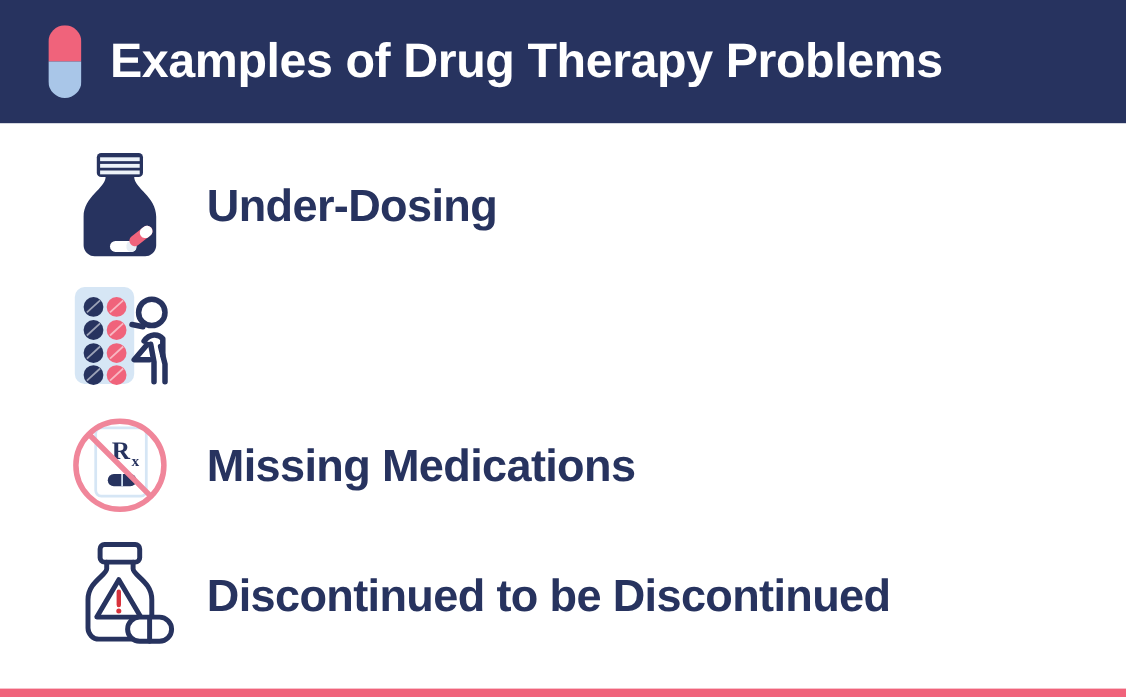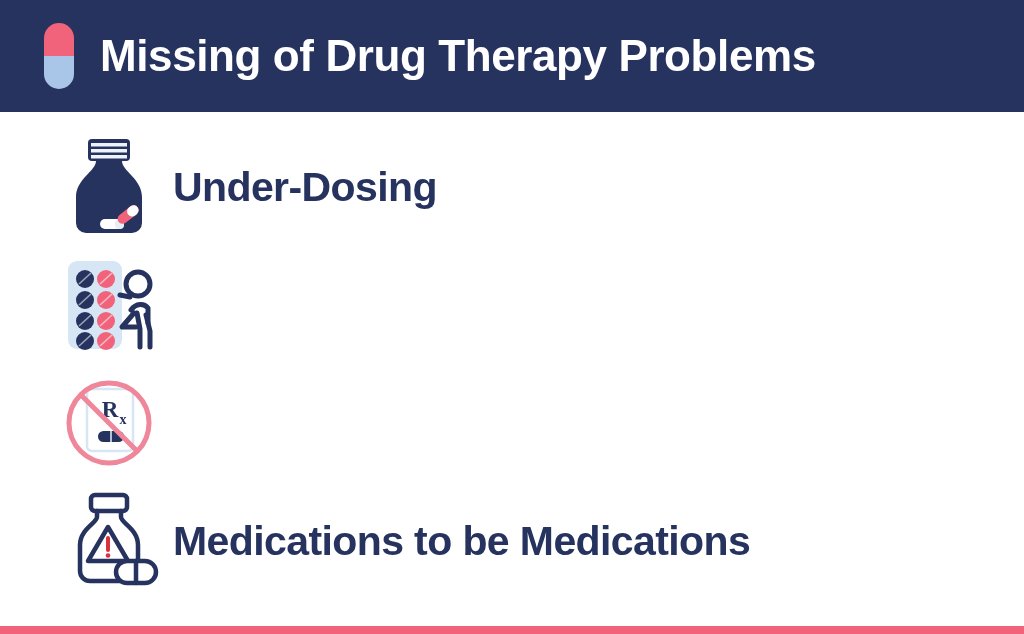--- a/index.html
+++ b/index.html
@@ -63,21 +63,21 @@
   }
   .row-icon {
     width: 102px;
     height: 104px;
     flex: 0 0 auto;
     display: flex;
     align-items: center;
     justify-content: center;
   }
   .row-label {
-    margin-left: 13px;
+    margin-left: 28px;
     color: #27335F;
     font-family: "Liberation Sans", sans-serif;
     font-size: 41px;
     font-weight: bold;
     letter-spacing: -0.6px;
     line-height: 1;
     white-space: nowrap;
   }
 
   
@@ -93,21 +93,21 @@
 </head>
 <body>
 
 <div class="header">
 
   <svg class="header-pill" viewBox="0 0 30 66">
     <path d="M0 15 a15 15 0 0 1 30 0 L30 33 L0 33 Z" fill="#F0637B"></path>
     <path d="M0 33 L30 33 L30 51 a15 15 0 0 1 -30 0 Z" fill="#A9C6E8"></path>
   </svg>
 
-  <div class="header-title">Missing of Drug Therapy Problems</div>
+  <div class="header-title">Examples of Drug Therapy Problems</div>
 </div>
 
 <div class="list">
 
   <div class="row">
     <div class="row-icon">
       <svg viewBox="0 0 102 104" width="102" height="104">
 
         <rect x="30" y="4" width="42" height="22" rx="4" fill="#27335F"></rect>
         <rect x="33" y="8" width="36" height="3.5" fill="#EDF3FA"></rect>
@@ -177,38 +177,39 @@
         <text x="65" y="53" text-anchor="middle" font-family="Liberation Serif, serif" font-size="14" font-weight="bold" fill="#27335F">x</text>
         <g transform="translate(40,60)">
           <rect x="0" y="0" width="26" height="11" rx="5.5" fill="#27335F"></rect>
           <line x1="13" y1="0" x2="13" y2="11" stroke="#D6E6F5" stroke-width="1.6"></line>
         </g>
 
         <circle cx="51" cy="52" r="40" fill="none" stroke="#F0869A" stroke-width="5"></circle>
         <line x1="23" y1="24" x2="79" y2="80" stroke="#F0869A" stroke-width="5" stroke-linecap="round"></line>
       </svg>
     </div>
+    <div class="row-label">Missing Medications</div>
   </div>
 
   <div class="row">
     <div class="row-icon">
       <svg viewBox="0 0 102 104" width="102" height="104">
         <g fill="none" stroke="#27335F" stroke-width="4.5" stroke-linejoin="round" stroke-linecap="round">
 
           <rect x="33" y="6" width="36" height="16" rx="4"></rect>
 
           <path d="M39 22 L39 28 C39 34 22 40 22 56 L22 82 A10 10 0 0 0 32 92 L70 92 A10 10 0 0 0 80 82 L80 56 C80 40 63 34 63 28 L63 22"></path>
 
           <path d="M50 38 L70 72 L30 72 Z"></path>
 
           <rect x="58" y="72" width="40" height="22" rx="11" fill="#FFFFFF"></rect>
           <line x1="78" y1="72" x2="78" y2="94"></line>
         </g>
         <line x1="50" y1="49" x2="50" y2="61" stroke="#D8323C" stroke-width="4" stroke-linecap="round"></line>
         <circle cx="50" cy="66.5" r="2.3" fill="#D8323C"></circle>
       </svg>
     </div>
-    <div class="row-label">Medications to be Medications</div>
+    <div class="row-label">Discontinued to be Discontinued</div>
   </div>
 
 </div>
 
 <div class="bottom-bar"></div>
 
 </body></html>

